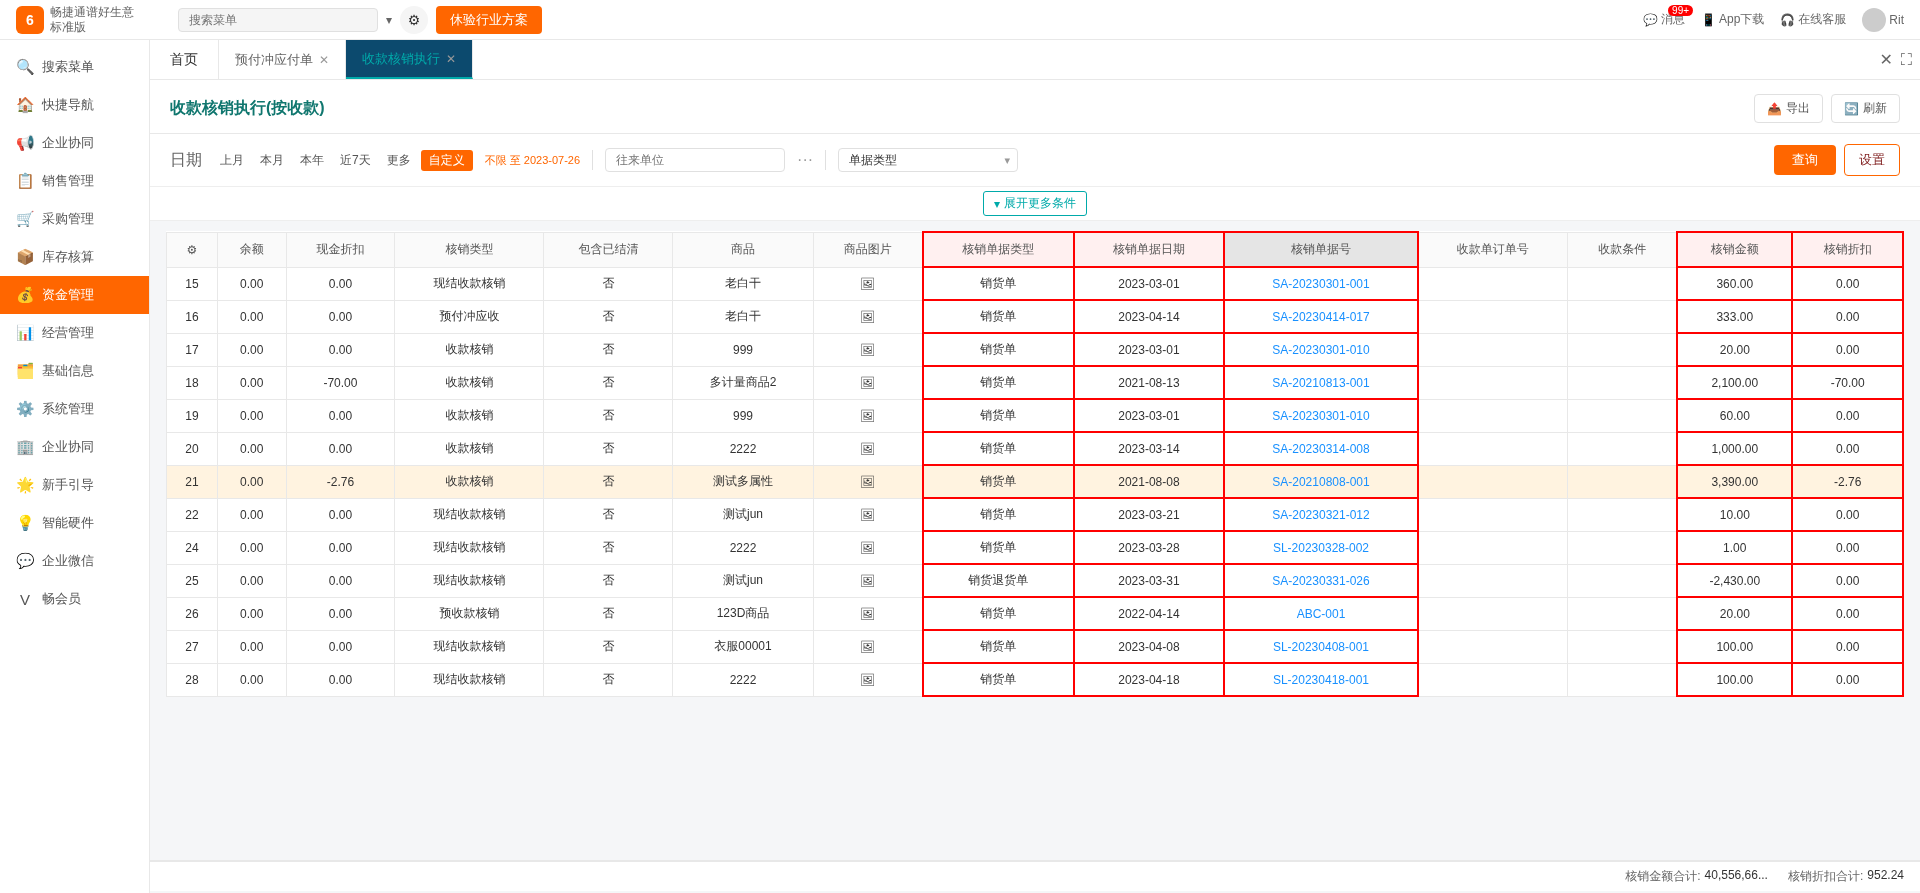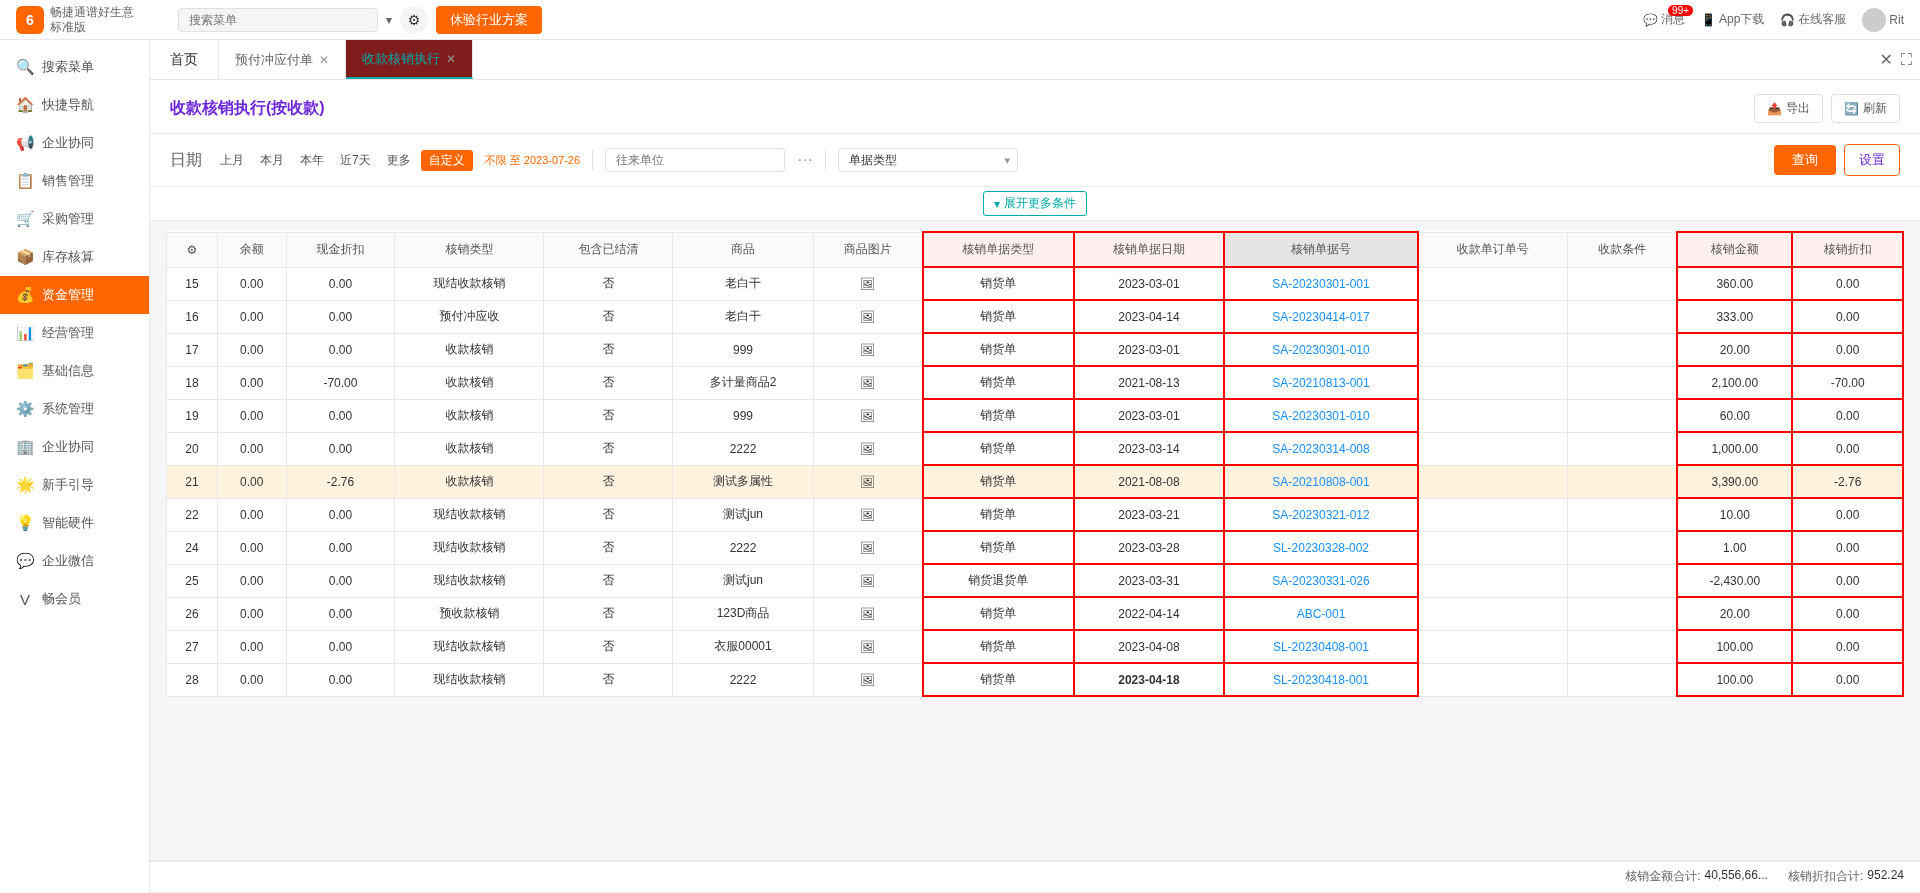--- a/index.html
+++ b/index.html
@@ -30,48 +30,48 @@
     .sidebar-item.active { background: #ff6600; color: #fff; border-radius: 0; }
     .sidebar-item .icon { font-size: 15px; width: 18px; text-align: center; }
 
     
     .main { flex: 1; display: flex; flex-direction: column; overflow: hidden; }
 
     
     .tab-bar { height: 40px; background: #fff; display: flex; align-items: stretch; border-bottom: 1px solid #e8e8e8; padding-left: 0; }
     .tab-home { padding: 0 20px; display: flex; align-items: center; font-size: 14px; color: #333; border-right: 1px solid #e8e8e8; cursor: pointer; }
     .tab { display: flex; align-items: center; gap: 6px; padding: 0 16px; font-size: 13px; cursor: pointer; border-right: 1px solid #e8e8e8; color: #666; }
-    .tab.active { background: #7f1d1d; color: #00aaaa; border-bottom: 2px solid #00aaaa; }
+    .tab.active { background: #0c4a6e; color: #00aaaa; border-bottom: 2px solid #00aaaa; }
     .tab-close { font-size: 12px; color: #999; cursor: pointer; }
     .tab-bar-right { margin-left: auto; display: flex; align-items: center; padding: 0 8px; gap: 8px; }
     .tab-bar-right .icon-btn { cursor: pointer; font-size: 16px; color: #666; }
 
     
     .page-content { flex: 1; overflow: hidden; padding: 0; background: #f5f6f8; }
 
     .page-header { background: #fff; padding: 14px 20px 10px; border-bottom: 1px solid #e8e8e8; display: flex; align-items: center; justify-content: space-between; }
-    .page-title { font-size: 16px; font-weight: bold; color: #6d28d9; }
+    .page-title { font-size: 16px; font-weight: bold; color: #0f766e; }
     .page-actions { display: flex; gap: 8px; }
     .action-btn { display: flex; align-items: center; gap: 4px; padding: 5px 12px; border: 1px solid #e0e0e0; border-radius: 4px; background: #fff; font-size: 12px; cursor: pointer; color: #555; }
 
     
     .filter-bar { background: #fff; padding: 10px 20px; border-bottom: 1px solid #eee; display: flex; align-items: center; gap: 12px; flex-wrap: wrap; }
     .filter-label { font-size: 16px; color: #666; }
     .date-options { display: flex; gap: 4px; align-items: center; flex-wrap: wrap; }
     .date-option { font-size: 12px; color: #555; padding: 2px 6px; cursor: pointer; border-radius: 2px; }
     .date-option.custom { background: #ff6600; color: #fff; border-radius: 3px; padding: 2px 8px; }
     .date-hint { font-size: 11px; color: #ff6600; }
     .filter-divider { width: 1px; height: 20px; background: #e0e0e0; }
     .filter-input { border: 1px solid #e0e0e0; border-radius: 4px; padding: 4px 10px; font-size: 12px; color: #333; width: 180px; }
     .filter-dots { color: #999; font-size: 16px; }
     .filter-select { border: 1px solid #e0e0e0; border-radius: 4px; padding: 4px 24px 4px 10px; font-size: 12px; color: #333; width: 180px; appearance: none; background: #fff; }
     .filter-select-wrap { position: relative; }
     .filter-select-wrap::after { content: "▾"; position: absolute; right: 8px; top: 50%; transform: translateY(-50%); color: #999; pointer-events: none; font-size: 11px; }
     .query-btn { background: #ff6600; color: #fff; border: none; border-radius: 4px; padding: 6px 18px; font-size: 13px; cursor: pointer; }
-    .settings-btn { border: 1px solid #ff6600; color: #6d28d9; background: #fff; border-radius: 4px; padding: 6px 14px; font-size: 13px; cursor: pointer; }
+    .settings-btn { border: 1px solid #ff6600; color: #7f1d1d; background: #fff; border-radius: 4px; padding: 6px 14px; font-size: 13px; cursor: pointer; }
     .expand-btn { display: flex; align-items: center; gap: 4px; font-size: 12px; color: #00aaaa; cursor: pointer; border: 1px solid #00aaaa; border-radius: 3px; padding: 3px 10px; background: #fff; }
 
     
     .table-area { padding: 10px 16px; overflow: auto; height: calc(893px - 40px - 40px - 90px - 44px - 40px); }
     .data-table { width: 100%; border-collapse: collapse; background: #fff; font-size: 12px; }
     .data-table thead th { background: #fafafa; border: 1px solid #e8e8e8; padding: 8px 8px; text-align: center; font-weight: normal; color: #555; white-space: nowrap; position: sticky; top: 0; z-index: 1; }
     .data-table tbody td { border: 1px solid #e8e8e8; padding: 7px 8px; text-align: center; color: #333; white-space: nowrap; }
     .data-table tbody tr.highlighted { background: #fff3e0; }
     .negative { color: #f00; }
     .link-text { color: #1890ff; cursor: pointer; text-decoration: none; }
@@ -473,21 +473,21 @@
               </tr>
               <tr>
                 <td>28</td>
                 <td>0.00</td>
                 <td>0.00</td>
                 <td>现结收款核销</td>
                 <td>否</td>
                 <td>2222</td>
                 <td>🖼</td>
                 <td style="border: 2px solid rgb(255, 0, 0);">销货单</td>
-                <td style="border: 2px solid rgb(255, 0, 0); font-weight: bold;">2023-04-18</td>
+                <td style="border: 2px solid rgb(255, 0, 0);">2023-04-18</td>
                 <td style="border: 2px solid rgb(255, 0, 0);"><a class="link-text" href="#">SL-20230418-001</a></td>
                 <td></td>
                 <td></td>
                 <td style="border: 2px solid rgb(255, 0, 0);">100.00</td>
                 <td style="border: 2px solid rgb(255, 0, 0);">0.00</td>
               </tr>
             </tbody>
           </table>
       </div>
 

